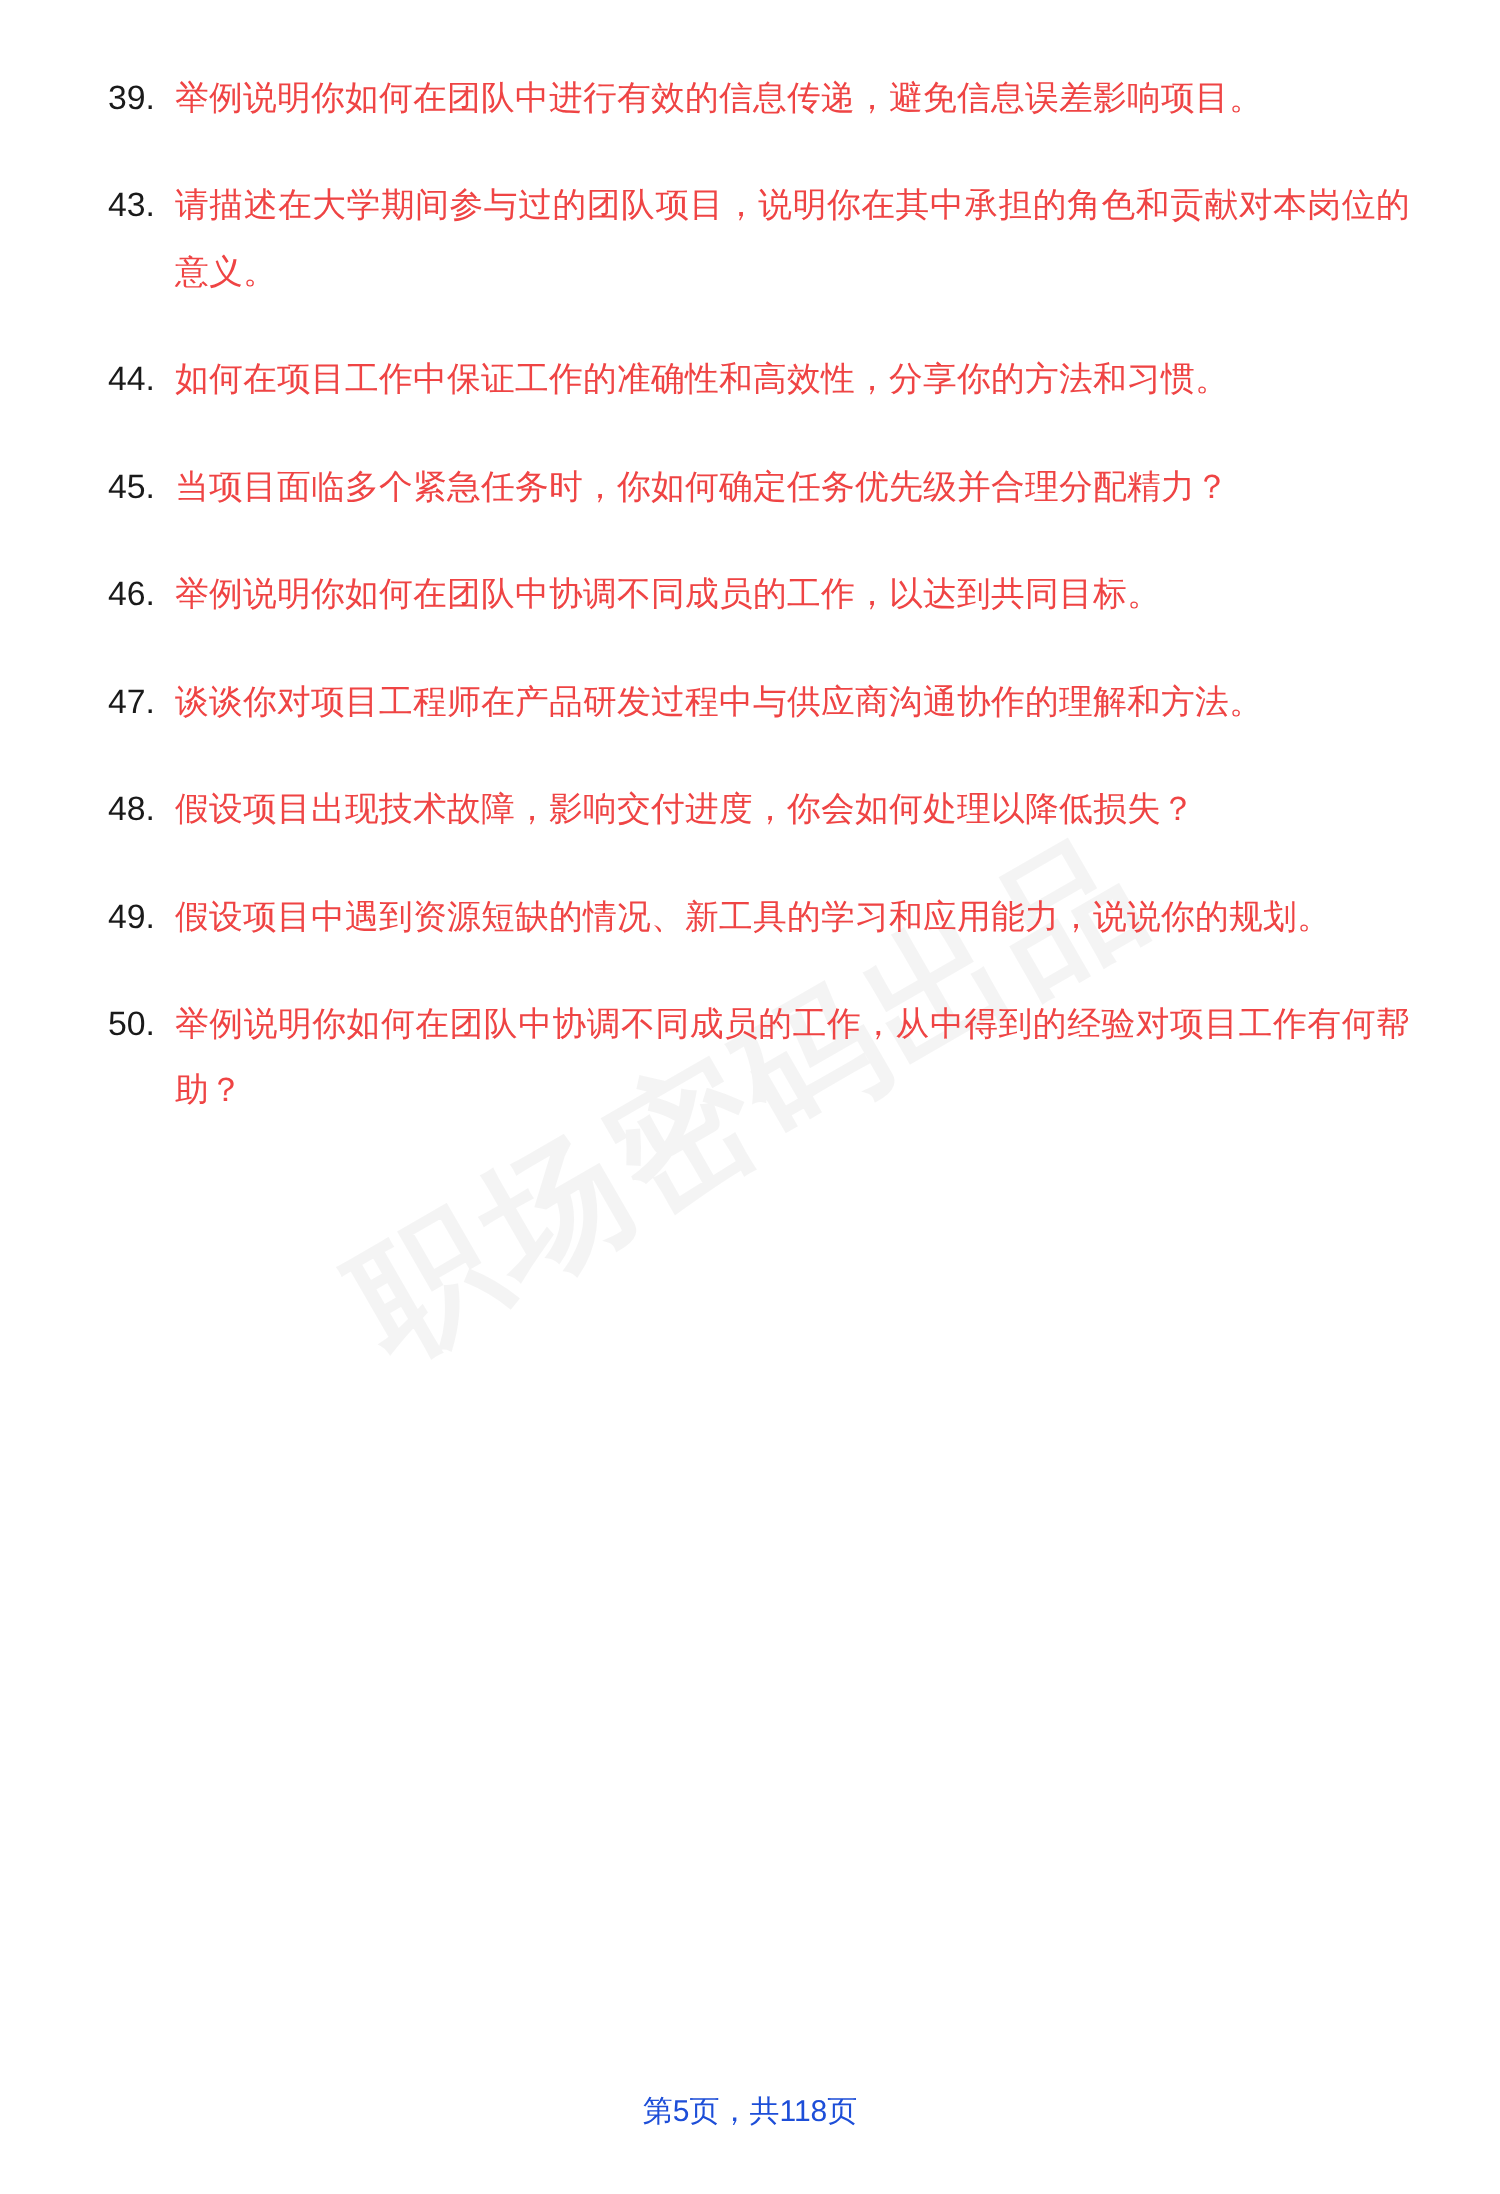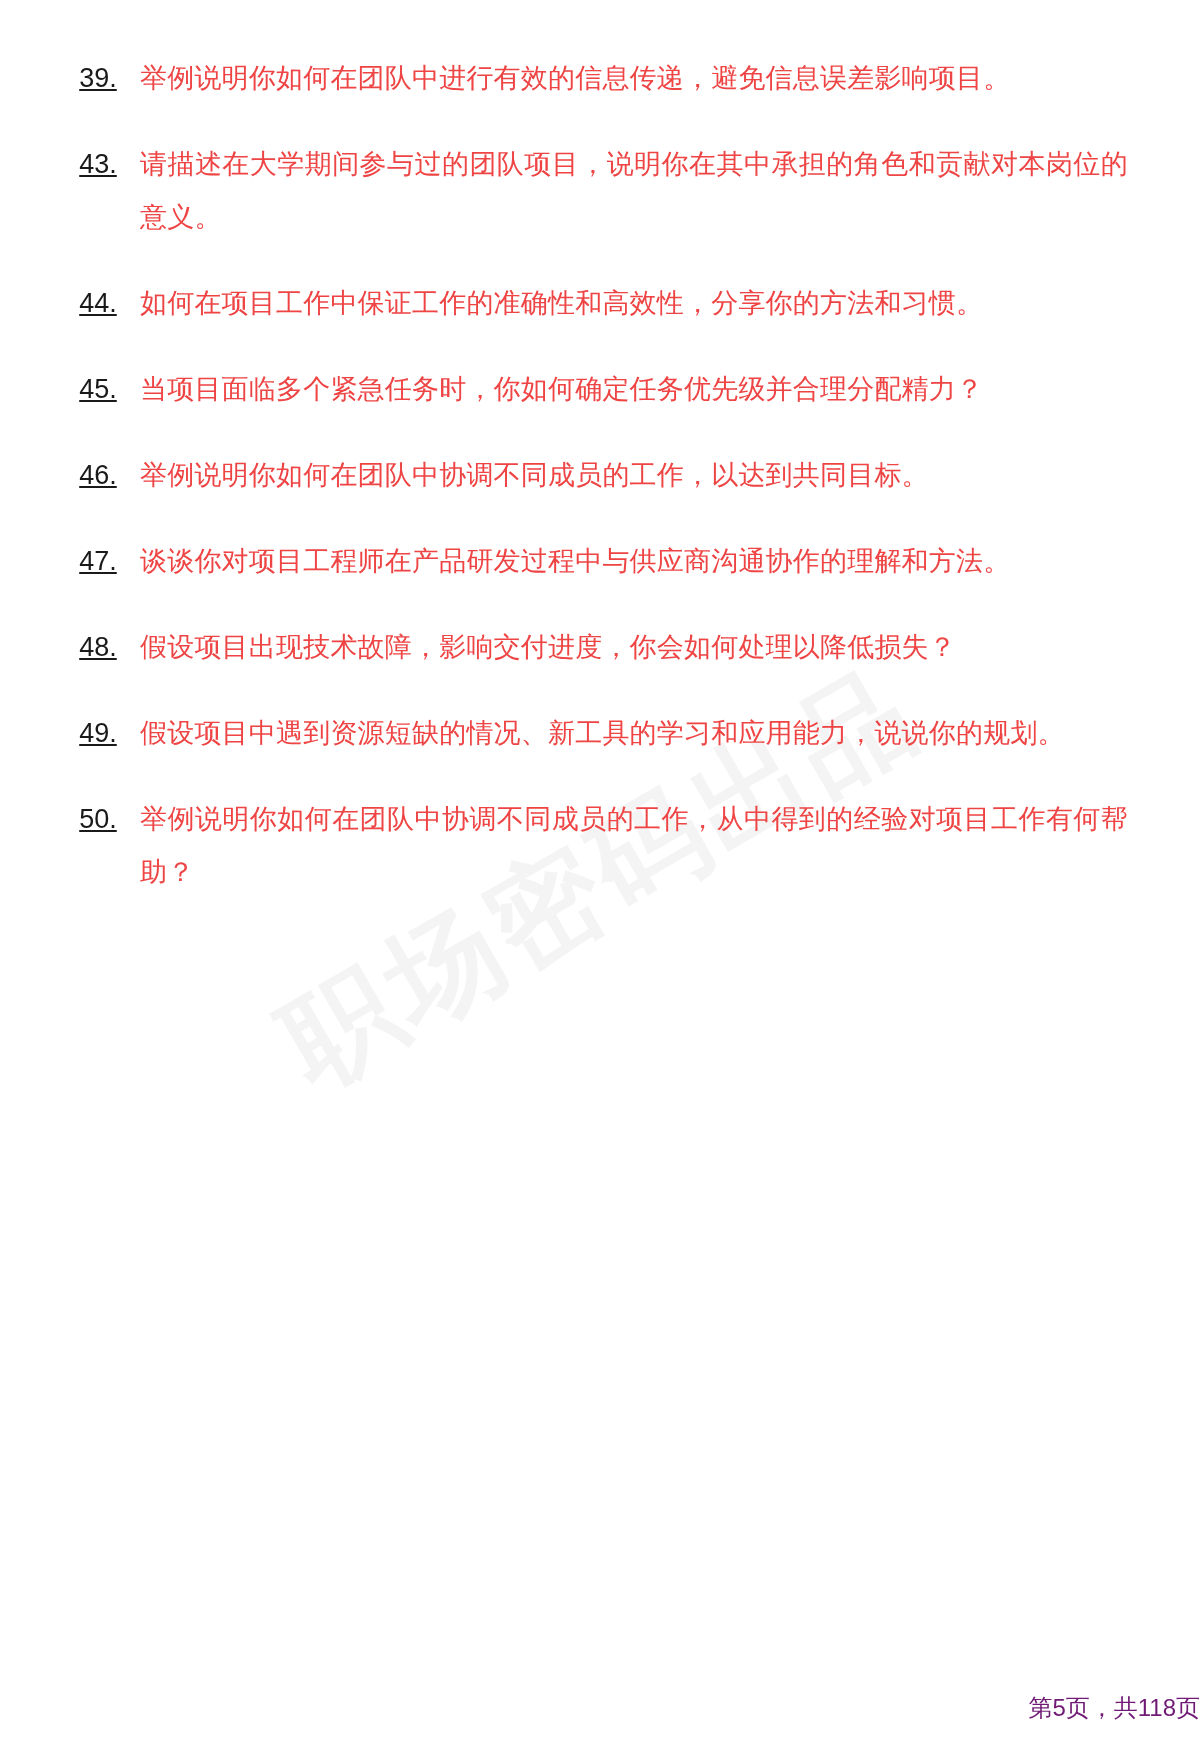--- a/index.html
+++ b/index.html
@@ -43,46 +43,45 @@
     padding: 0;
   }
   .qa-item {
     display: flex;
     align-items: flex-start;
     margin-bottom: 33px;
   }
   .qa-num {
     flex: 0 0 auto;
     width: 56px;
-    text-align: center;
+    text-align: right;
     font-size: 27px;
     line-height: 53px;
     color: #1a1a1a;
     padding-right: 4px;
     box-sizing: border-box;
-    text-decoration: underline;
   }
   .qa-text {
     flex: 1 1 auto;
     font-size: 27px;
     line-height: 53px;
     letter-spacing: 0.2px;
     color: #ef4444;
     text-align: justify;
     text-justify: inter-ideograph;
     padding-left: 12px;
   }
   .footer {
     position: absolute;
     left: 0;
     right: 0;
-    bottom: 31px;
-    text-align: right;
+    bottom: 50px;
+    text-align: center;
     font-size: 24px;
-    color: #701a75;
+    color: #1d4ed8;
     z-index: 1;
   }
 </style>
 </head>
 <body>
 
 <div class="page">
 
   <div class="watermark">职场密码出品</div>
 

